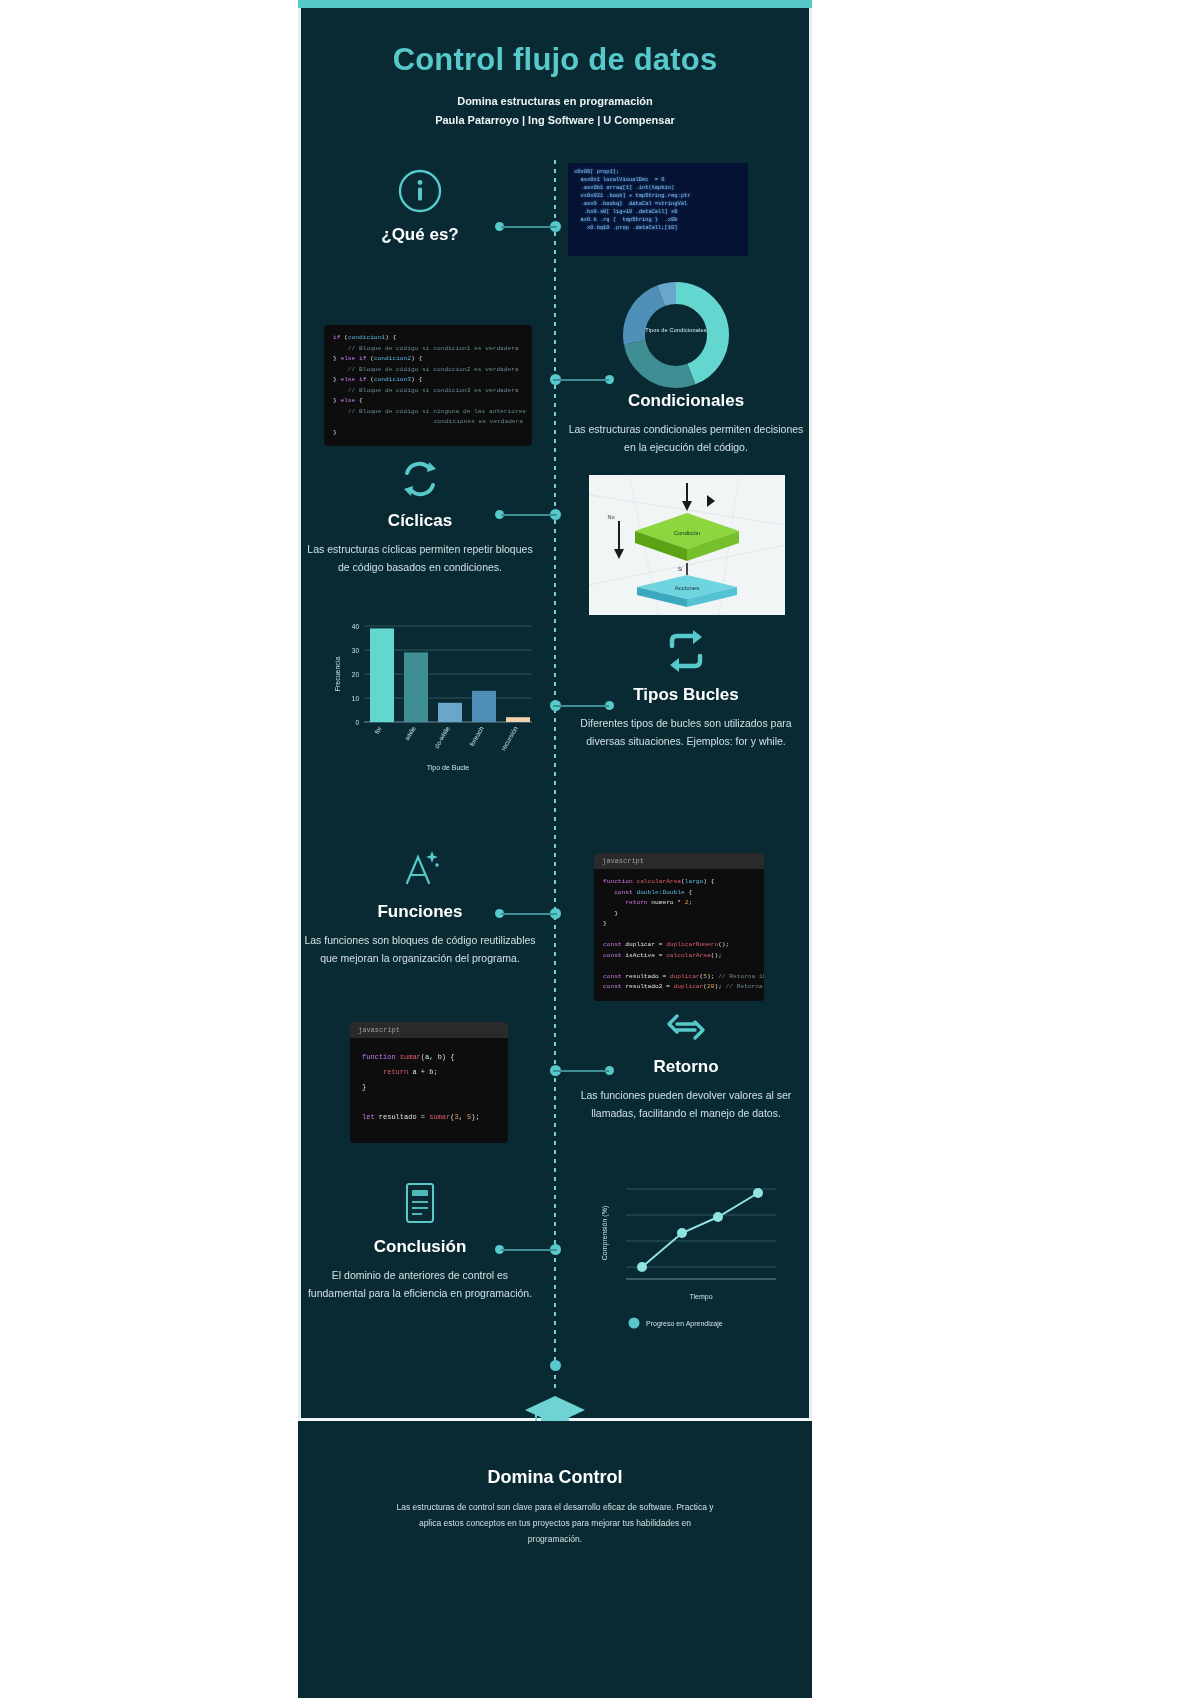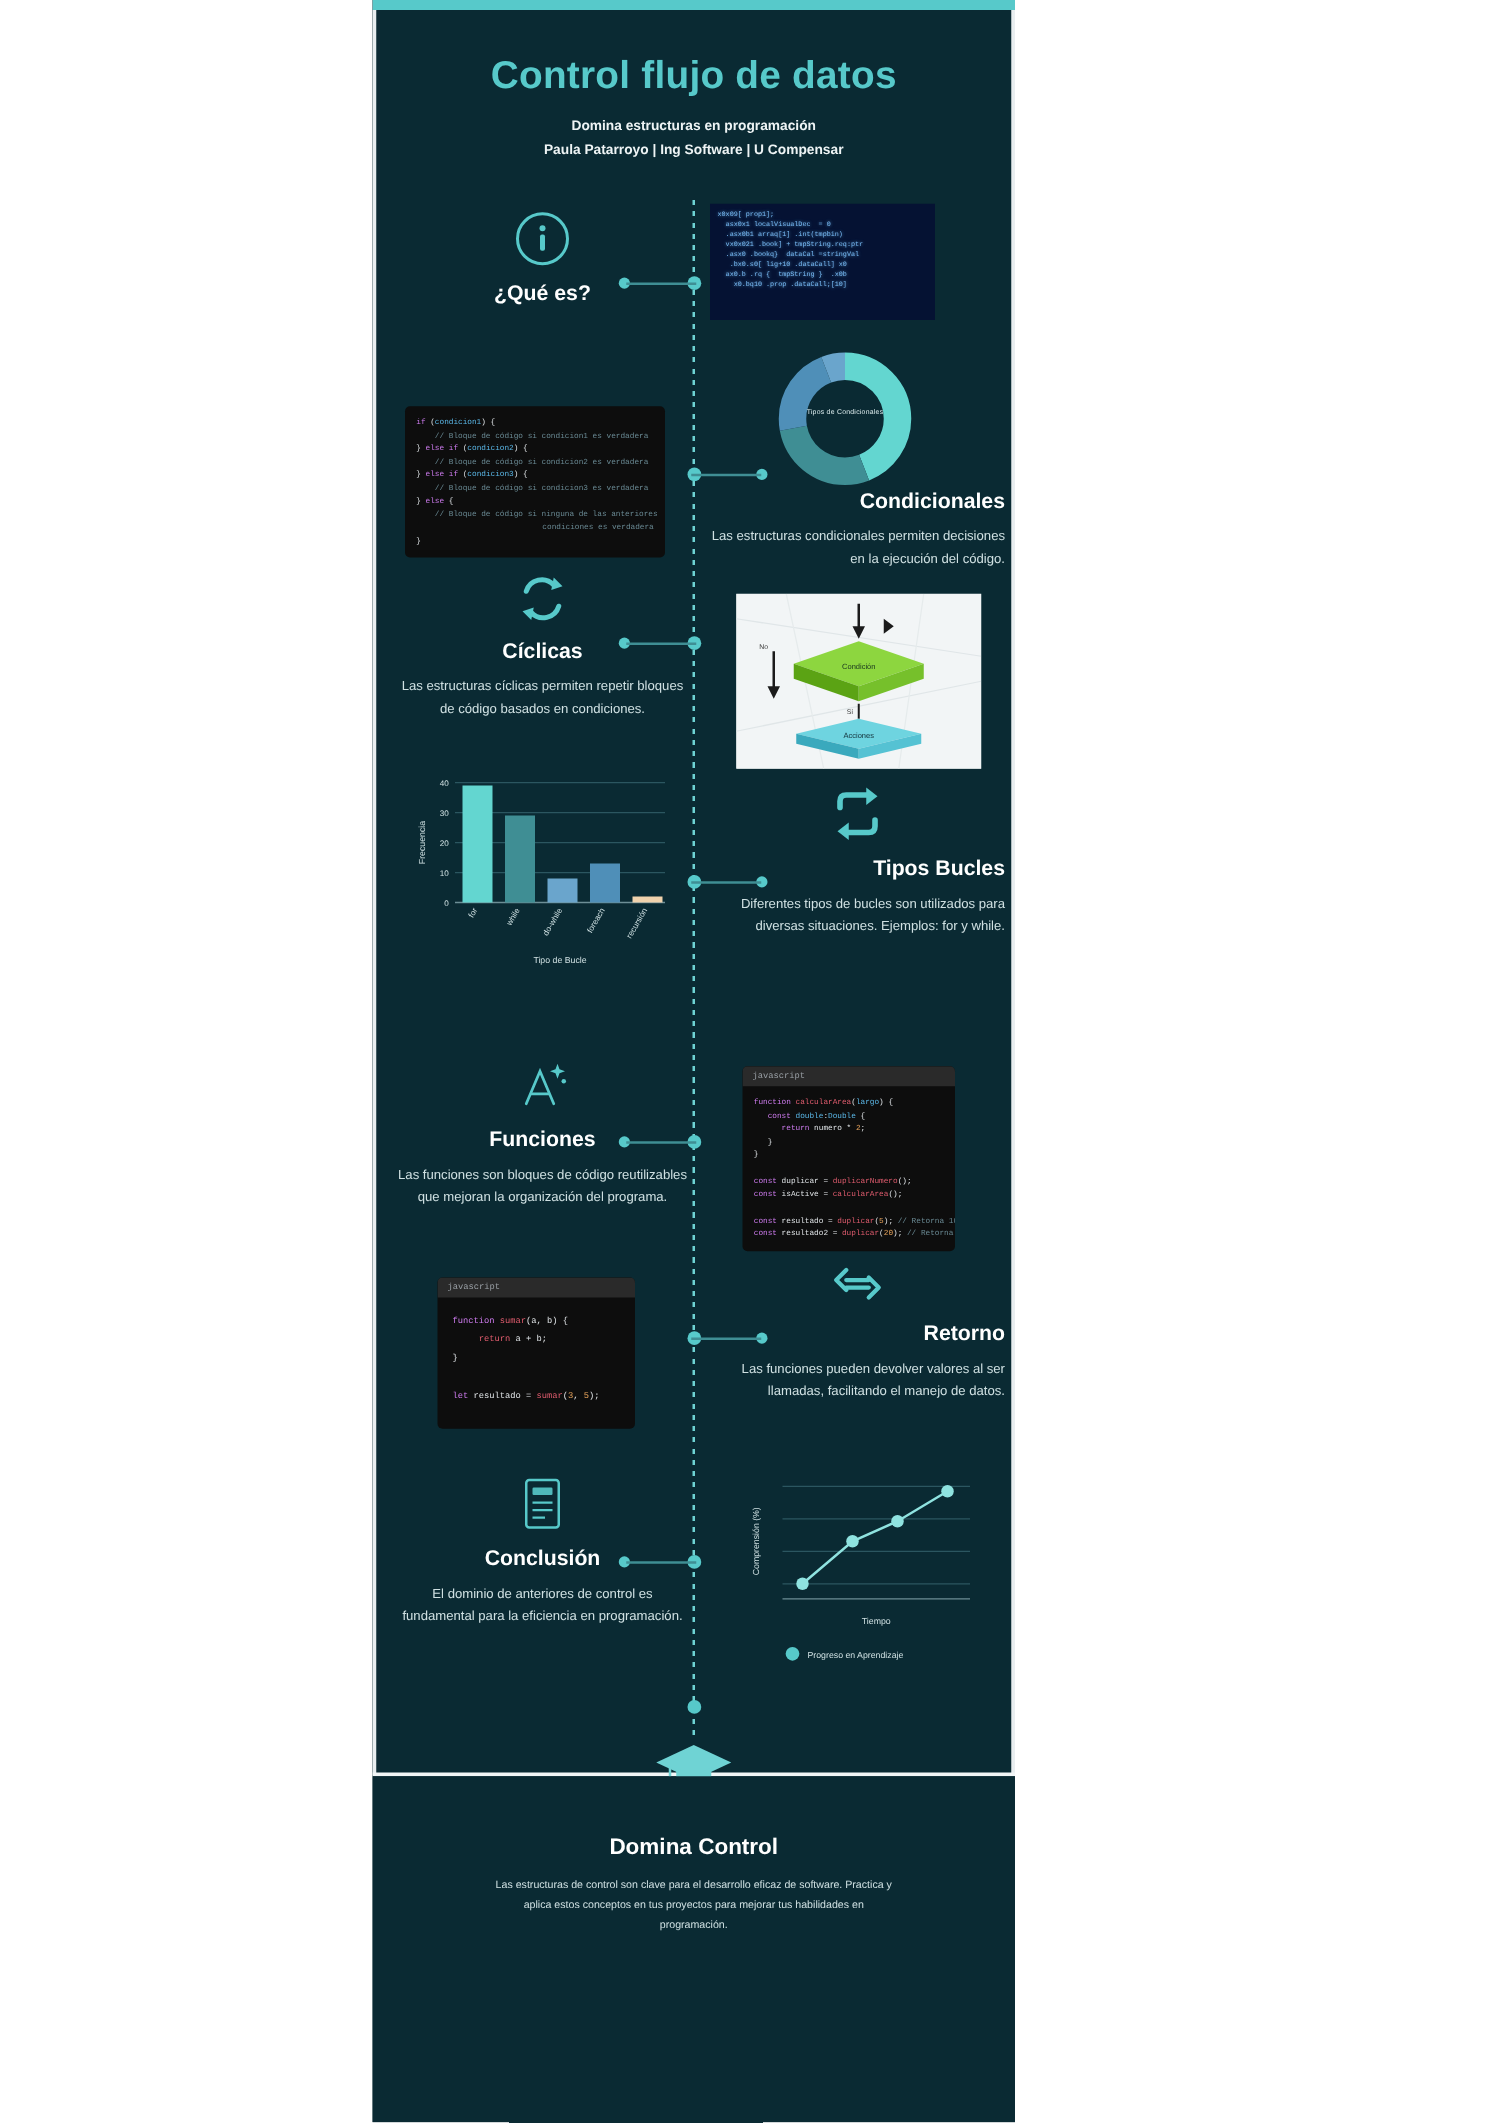--- a/index.html
+++ b/index.html
@@ -69,22 +69,22 @@
   .connector {
     position: absolute; height: 2px; background: #3f8e94;
   }
   .dot-small {
     position: absolute; width: 9px; height: 9px; border-radius: 50%;
     background: #57c9ca;
   }
 
   
   .blk { position: absolute; width: 236px; }
-  .blk.left  { left: 18px;  text-align: center; }
-  .blk.right { left: 270px; text-align: right; }
+  .blk.left  { left: 4px;  text-align: center; }
+  .blk.right { left: 270px; text-align: center; }
   .blk-title {
     font-size: 17px; font-weight: bold; color: #ffffff;
     line-height: 22px; margin-bottom: 8px;
   }
   .blk-body {
     font-size: 10.5px; color: #cfe0e2; line-height: 18px;
   }
 
   
   .icon-wrap { display: flex; justify-content: center; margin-bottom: 10px; }

